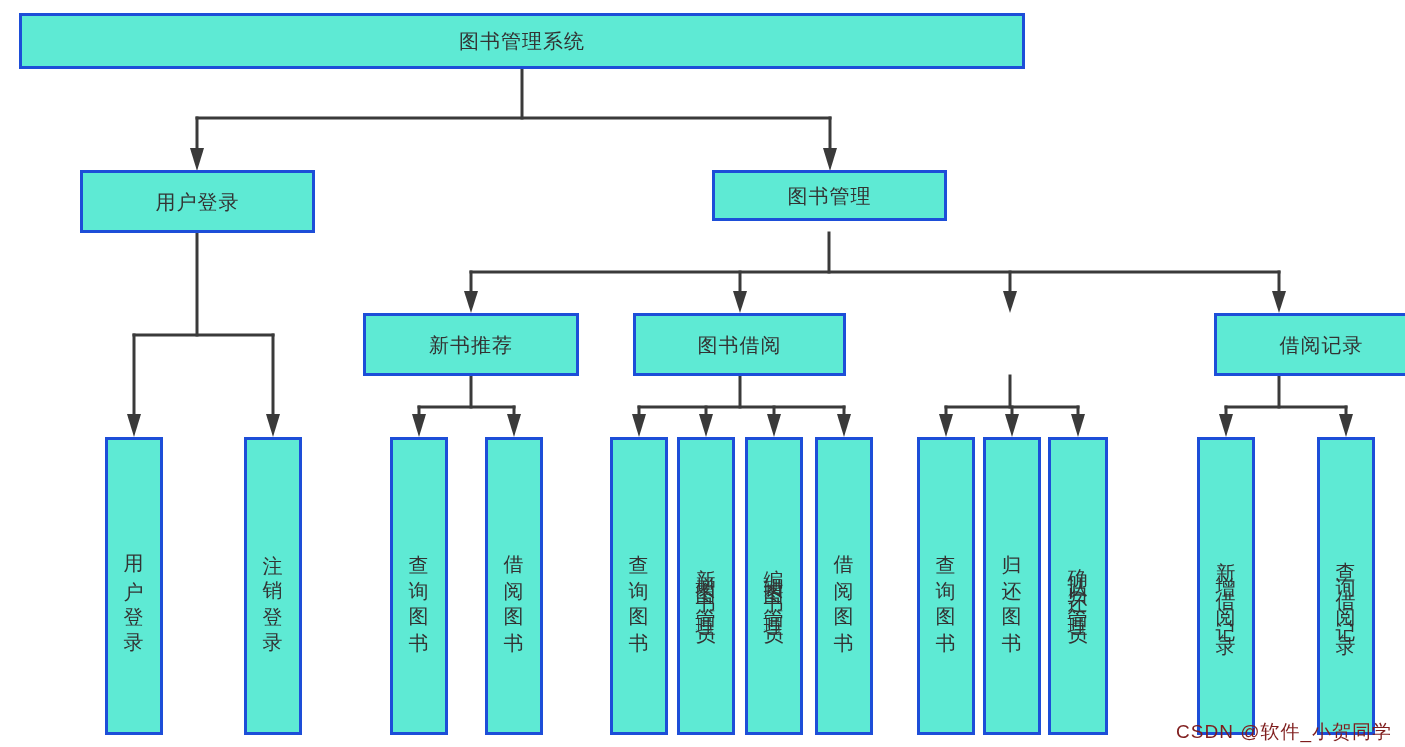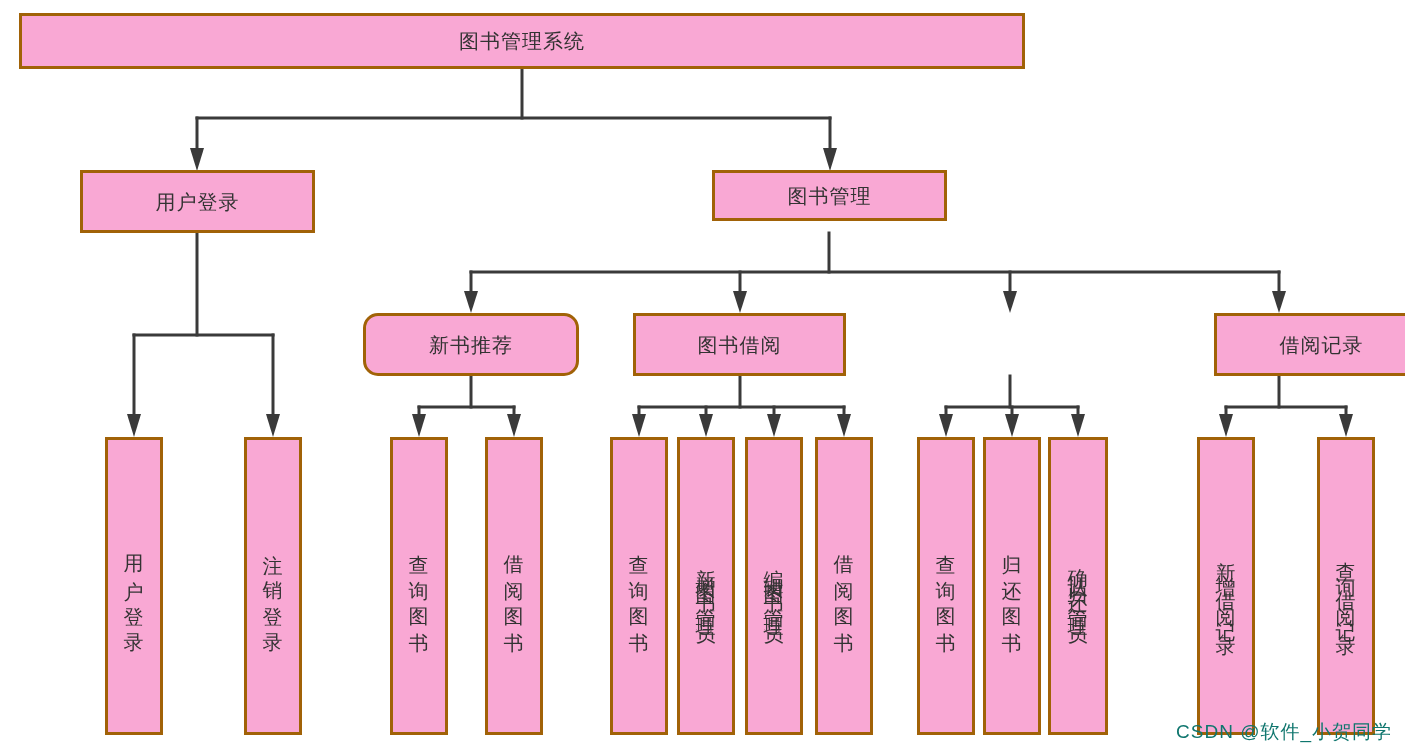--- a/index.html
+++ b/index.html
@@ -19,22 +19,22 @@
     position: absolute;
     left: 0;
     top: 0;
     width: 1405px;
     height: 747px;
     pointer-events: none;
   }
   .box {
     position: absolute;
     box-sizing: border-box;
-    border: 3px solid #a16207;
-    background: #f9a8d4;
+    border: 3px solid #1d4ed8;
+    background: #5eead4;
     display: flex;
     align-items: center;
     justify-content: center;
     color: #333333;
     font-size: 20px;
     letter-spacing: 1px;
     text-align: center;
     line-height: 1;
   }
   .vbox {
@@ -46,21 +46,21 @@
   }
   .vbox.s6 { letter-spacing: 15px; }
   .vbox.s9 { letter-spacing: 8px; padding-top: 6px; }
 
   
   #n-root            { left: 19px;   top: 13px;  width: 1006px; height: 56px; }
   
   #n-user-login      { left: 80px;   top: 170px; width: 235px;  height: 63px; }
   #n-book-mgmt       { left: 712px;  top: 170px; width: 235px;  height: 51px; }
   
-  #n-new-book-rec    { left: 363px;  top: 313px; width: 216px;  height: 63px; border-radius: 15px; }
+  #n-new-book-rec    { left: 363px;  top: 313px; width: 216px;  height: 63px; }
   #n-book-borrow     { left: 633px;  top: 313px; width: 213px;  height: 63px; }
   #n-current-borrow  { left: 902px;  top: 313px; width: 215px;  height: 63px; }
   #n-borrow-records  { left: 1171px; top: 313px; width: 215px;  height: 63px; margin-left: 43px; }
   
   #n-login           { left: 105px;  top: 437px; width: 58px; height: 298px; }
   #n-logout          { left: 244px;  top: 437px; width: 58px; height: 298px; }
   #n-nb-query        { left: 390px;  top: 437px; width: 58px; height: 298px; }
   #n-nb-borrow       { left: 485px;  top: 437px; width: 58px; height: 298px; }
   #n-bb-query        { left: 610px;  top: 437px; width: 58px; height: 298px; }
   #n-bb-add          { left: 677px;  top: 437px; width: 58px; height: 298px; }
@@ -70,21 +70,21 @@
   #n-cb-return       { left: 983px;  top: 437px; width: 58px; height: 298px; }
   #n-cb-confirm      { left: 1048px; top: 437px; width: 60px; height: 298px; }
   #n-br-add          { left: 1197px; top: 437px; width: 58px; height: 298px; }
   #n-br-query        { left: 1317px; top: 437px; width: 58px; height: 298px; }
 
   .watermark {
     position: absolute;
     right: 13px;
     bottom: 2px;
     font-size: 19px;
-    color: #0f766e;
+    color: #7f1d1d;
     letter-spacing: 1px;
     white-space: nowrap;
   }
 </style>
 </head>
 <body>
 
 <div class="canvas">
 
   <svg class="connectors" width="1405" height="747" viewBox="0 0 1405 747" stroke="#3a3a3a" stroke-width="3" fill="none" stroke-linecap="square">

